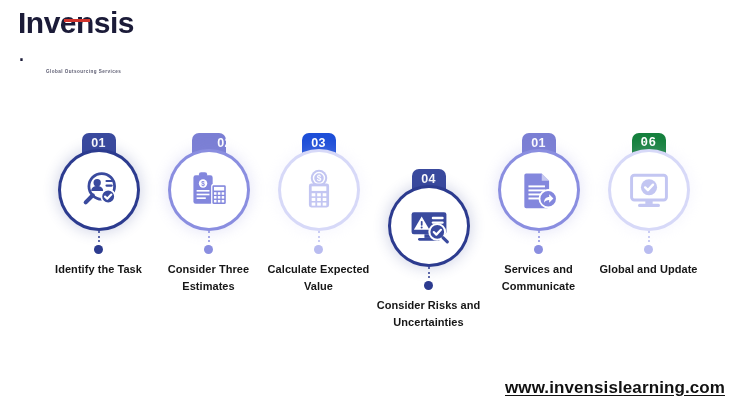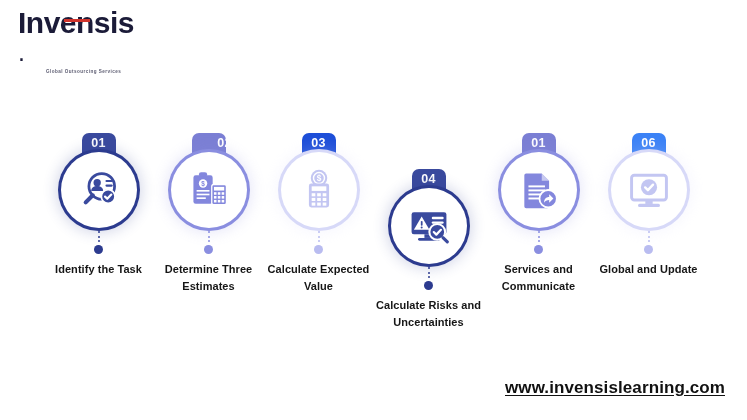--- a/index.html
+++ b/index.html
@@ -152,21 +152,21 @@
           </div>
         </div>
         <div class="connector">
           <div class="dots" style="color: rgb(138, 142, 224);">
             <i></i>
             <i></i>
             <i></i>
           </div>
           <div class="end-dot" style="background: rgb(138, 142, 224);"></div>
         </div>
-        <div class="step-label">Determine Three Estimates</div>
+        <div class="step-label">Consider Three Estimates</div>
       </div>
       <div class="step">
         <div class="badge" style="background: #1d4ed8;">03</div>
         <div class="circle-wrap">
           <div class="circle" style="box-shadow: rgb(215, 217, 248) 0px 0px 0px 3px, rgba(215, 217, 248, 0.2) 0px 0px 14px 5px;">
             <span class="icon-svg"><svg xmlns="http://www.w3.org/2000/svg" viewBox="0 0 48 48">
                 <circle cx="24" cy="11" r="9" fill="#c3c6f2"></circle>
         <circle cx="24" cy="11" r="6" fill="none" stroke="#fff" stroke-width="1.6"></circle>
         <text x="24" y="14.4" font-size="9" font-family="sans-serif" font-weight="bold" fill="#fff" text-anchor="middle">$</text>
         <rect x="13" y="17" width="22" height="26" rx="2.6" fill="#c3c6f2"></rect>
@@ -215,21 +215,21 @@
           </div>
         </div>
         <div class="connector">
           <div class="dots" style="color: rgb(44, 59, 143);">
             <i></i>
             <i></i>
             <i></i>
           </div>
           <div class="end-dot" style="background: rgb(44, 59, 143);"></div>
         </div>
-        <div class="step-label">Calculate Risks and Uncertainties</div>
+        <div class="step-label">Consider Risks and Uncertainties</div>
       </div>
       <div class="step">
         <div class="badge" style="background: rgb(123, 127, 212);">01</div>
         <div class="circle-wrap">
           <div class="circle" style="box-shadow: rgb(138, 142, 224) 0px 0px 0px 3px, rgba(138, 142, 224, 0.2) 0px 0px 14px 5px;">
             <span class="icon-svg"><svg xmlns="http://www.w3.org/2000/svg" viewBox="0 0 48 48">
                 <path d="M8 6h19l8 8v28a2 2 0 0 1-2 2H10a2 2 0 0 1-2-2V8a2 2 0 0 1 2-2z" fill="#8387dd"></path>
         <path d="M27 6l8 8h-8z" fill="#fff" opacity="0.55"></path>
         <g fill="#fff">
           <rect x="12.5" y="19" width="18" height="2.1"></rect>
@@ -246,21 +246,21 @@
           <div class="dots" style="color: rgb(138, 142, 224);">
             <i></i>
             <i></i>
             <i></i>
           </div>
           <div class="end-dot" style="background: rgb(138, 142, 224);"></div>
         </div>
         <div class="step-label">Services and Communicate</div>
       </div>
       <div class="step">
-        <div class="badge" style="background: #3b82f6;">06</div>
+        <div class="badge" style="background: #15803d; font-family: Liberation Mono, monospace;">06</div>
         <div class="circle-wrap">
           <div class="circle" style="box-shadow: rgb(215, 217, 248) 0px 0px 0px 3px, rgba(215, 217, 248, 0.2) 0px 0px 14px 5px;">
             <span class="icon-svg"><svg xmlns="http://www.w3.org/2000/svg" viewBox="0 0 48 48">
                 <rect x="5" y="8" width="38" height="27" rx="3" fill="none" stroke="#c3c6f2" stroke-width="3.2"></rect>
         <circle cx="24" cy="21" r="8.8" fill="#c3c6f2"></circle>
         <path d="M19.8 21.2l3 3 5.6-6" fill="none" stroke="#fff" stroke-width="2.6" stroke-linecap="round" stroke-linejoin="round"></path>
         <rect x="20" y="35" width="8" height="4.2" fill="#c3c6f2"></rect>
         <rect x="12" y="39" width="24" height="3.6" rx="1.8" fill="#c3c6f2"></rect>
               </svg></span>
           </div>

